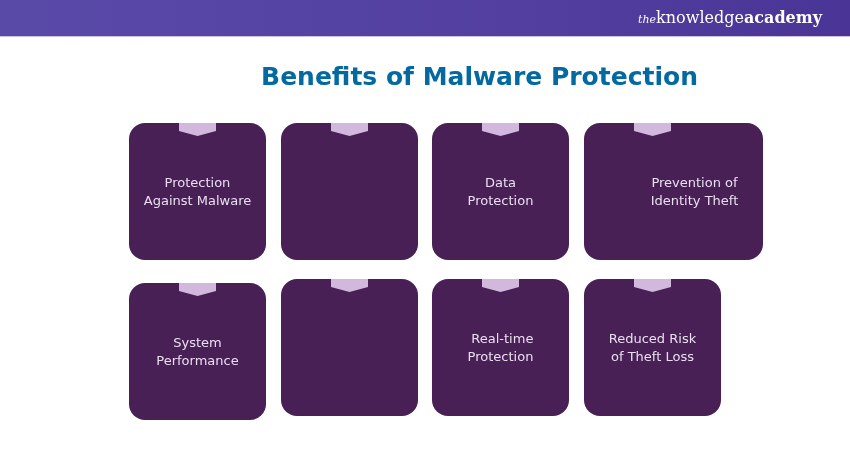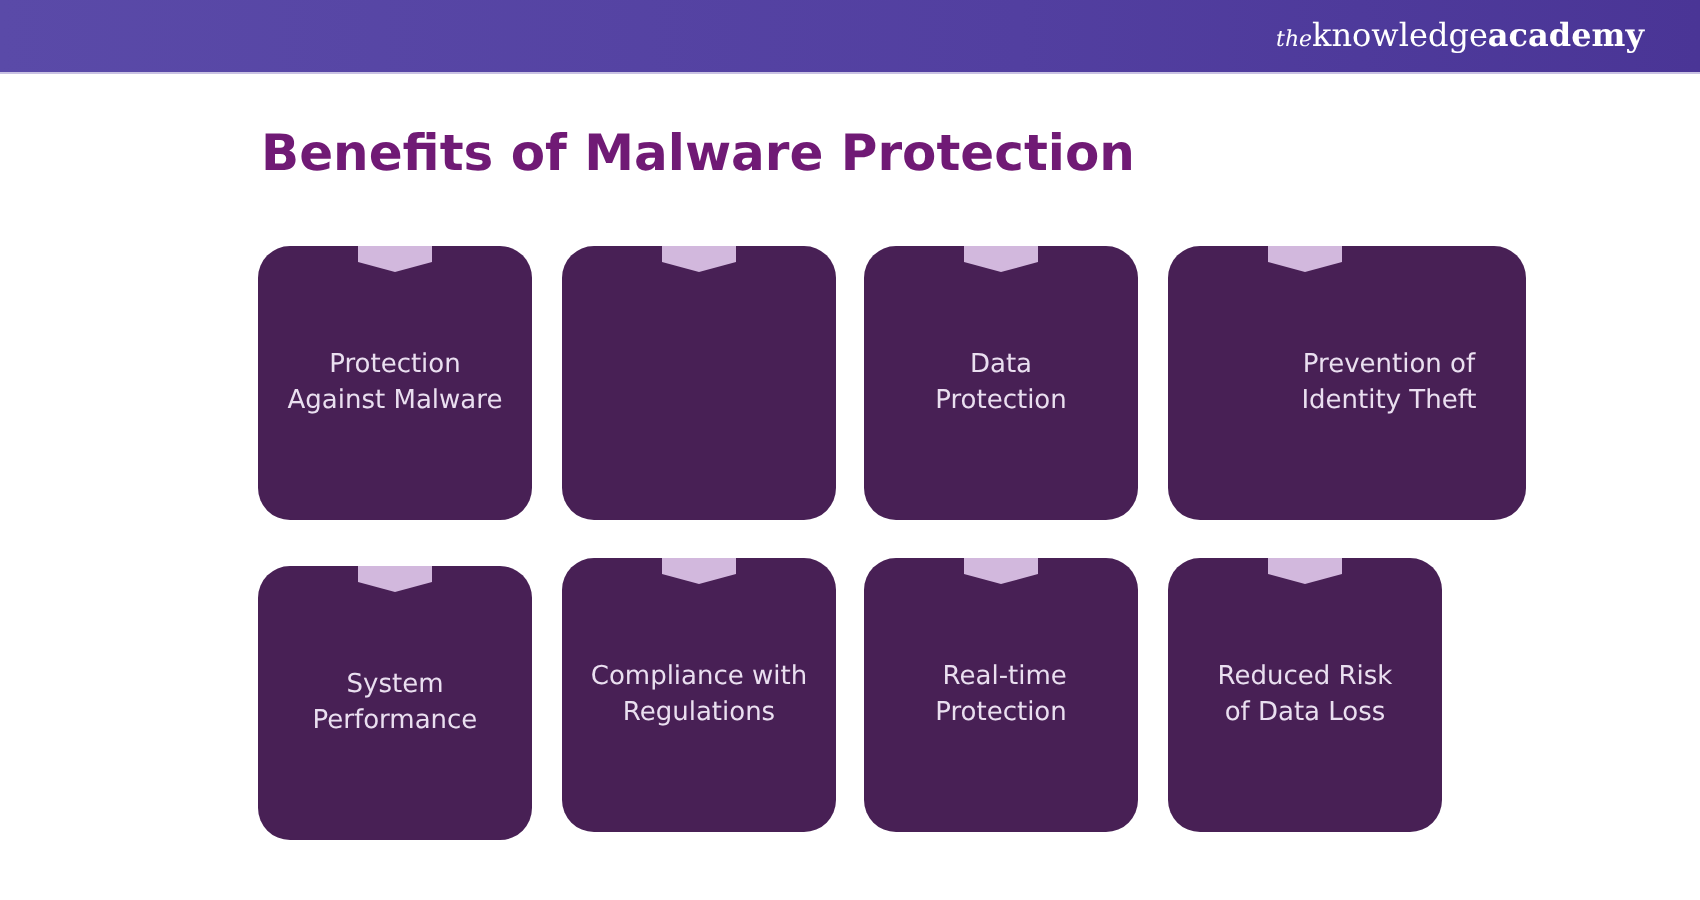--- a/index.html
+++ b/index.html
@@ -12,22 +12,22 @@
       background: linear-gradient(90deg, #5a4aa8 0%, #523fa0 60%, #4a3596 100%);
       border-bottom: 1px solid #c9c2e3;
     }
     .brand {
       position: absolute; right: 28px; top: 8px; color: #ffffff;
       font-family: "DejaVu Serif", serif; font-size: 16px; letter-spacing: 0px; text-align: center;
     }
     .brand .the { font-style: italic; font-size: 11px; }
     .brand .strong { font-weight: bold; }
     .title {
-      position: absolute; left: 0; top: 62px; width: 698px; text-align: center;
-      color: #701a75; font-weight: bold; font-size: 25px;
+      position: absolute; left: 0; top: 62px; width: 698px; text-align: right;
+      color: #0369a1; font-weight: bold; font-size: 25px;
       font-family: "DejaVu Sans", sans-serif;
     }
     .grid { position: absolute; left: 0; top: 0; }
     .card {
       position: absolute; width: 137px; height: 137px;
       background: #482055; border-radius: 16px;
       display: flex; align-items: center; justify-content: center;
       text-align: center;
     }
     .card .tab {
@@ -81,30 +81,28 @@
     <svg class="tab" viewBox="0 0 37 13">
         <polygon points="0,0 37,0 37,8 18.5,13 0,8" fill="#d2b8dd"></polygon>
       </svg>
     <div class="label">System
 Performance</div>
   </div>
   <div class="card" style="left:281px; top:279px;">
     <svg class="tab" viewBox="0 0 37 13">
         <polygon points="0,0 37,0 37,8 18.5,13 0,8" fill="#d2b8dd"></polygon>
       </svg>
-    <div class="label">Compliance with
-Regulations</div>
   </div>
   <div class="card" style="left:432px; top:279px;text-align:right;">
     <svg class="tab" viewBox="0 0 37 13">
         <polygon points="0,0 37,0 37,8 18.5,13 0,8" fill="#d2b8dd"></polygon>
       </svg>
     <div class="label">Real-time
 Protection</div>
   </div>
   <div class="card" style="left:584px; top:279px;">
     <svg class="tab" viewBox="0 0 37 13">
         <polygon points="0,0 37,0 37,8 18.5,13 0,8" fill="#d2b8dd"></polygon>
       </svg>
     <div class="label">Reduced Risk
-of Data Loss</div>
+of Theft Loss</div>
   </div>
 </div>
 
 </body></html>

